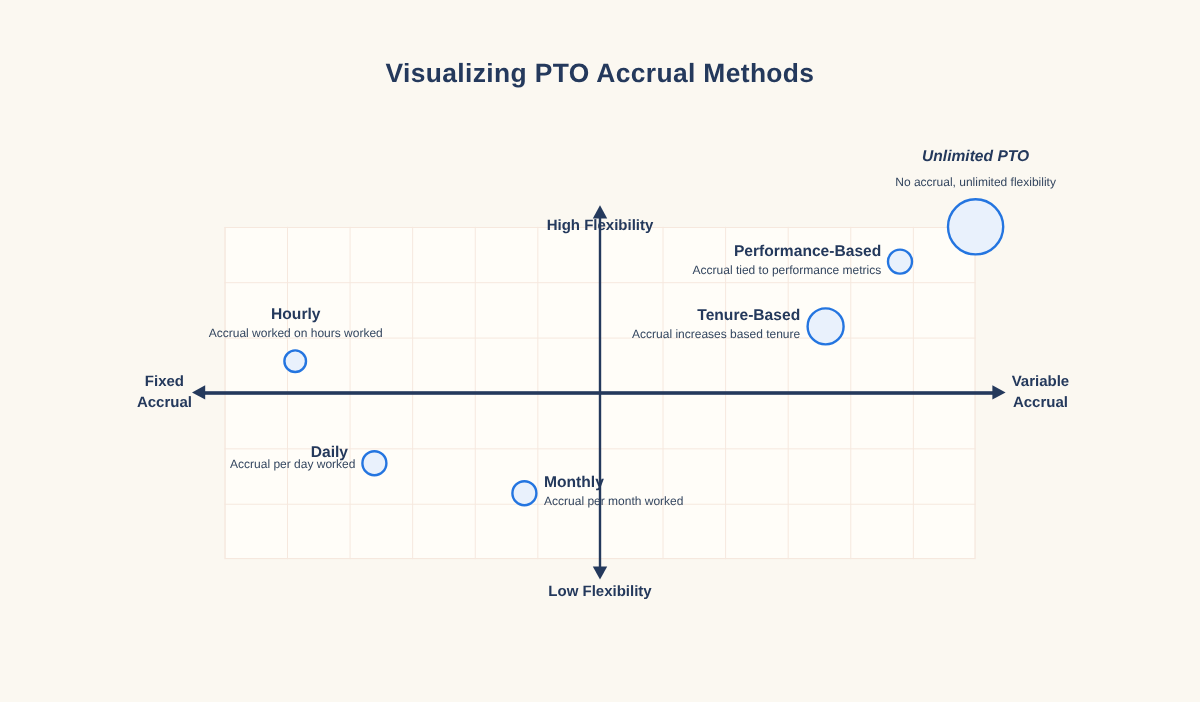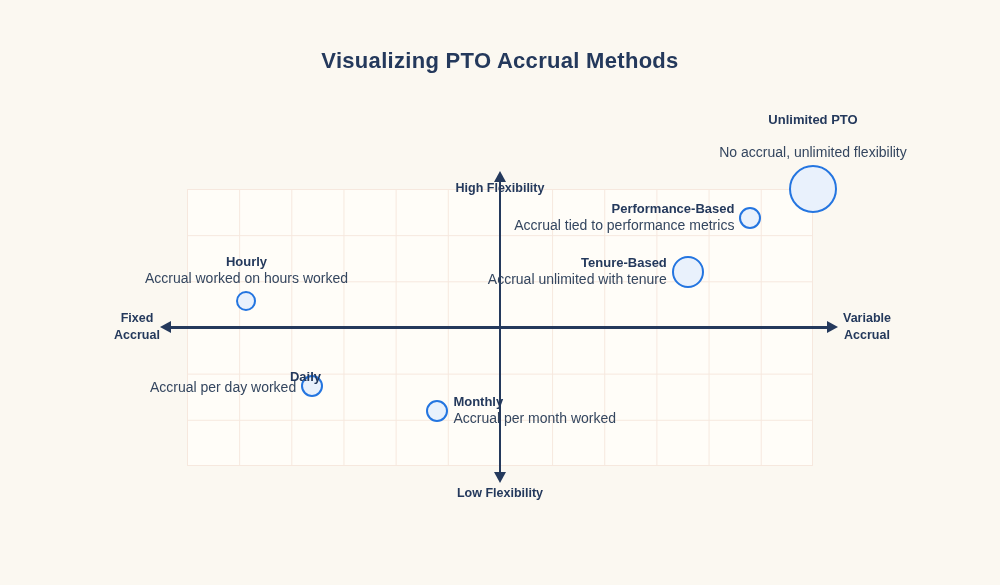--- a/index.html
+++ b/index.html
@@ -82,21 +82,21 @@
     position: absolute;
     font-size: 13px;
     font-weight: 700;
     color: #24395C;
     white-space: nowrap;
     line-height: 17px;
     z-index: 4;
   }
   .pt-desc {
     position: absolute;
-    font-size: 14px;
+    font-size: 10px;
     font-weight: 400;
     color: #34465F;
     white-space: nowrap;
     line-height: 17px;
     z-index: 4;
   }
 </style>
 </head>
 <body>
 
@@ -121,28 +121,28 @@
   <div class="axis-label axis-label-right">
     <div>Variable</div>
     <div>Accrual</div>
   </div>
 
   <div id="points-layer">
       <div class="pt-circle" style="left: 236.47px; top: 291.185px; width: 20px; height: 20px;"></div>
       <div class="pt-name" style="left: 246.47px; top: 252.685px; transform: translateX(-50%);">Hourly</div>
       <div class="pt-desc" style="left: 246.47px; top: 269.685px; transform: translateX(-50%);">Accrual worked on hours worked</div>
       <div class="pt-circle" style="left: 301.2px; top: 374.67px; width: 22px; height: 22px;"></div>
-      <div class="pt-name" style="right: 679px; top: 367.67px; text-align: left;">Daily</div>
+      <div class="pt-name" style="right: 710px; top: 367.67px; text-align: left;">Daily</div>
       <div class="pt-desc" style="right: 703.8px; top: 379px; text-align: center;">Accrual per day worked</div>
       <div class="pt-circle" style="left: 426.4px; top: 399.6px; width: 22px; height: 22px;"></div>
       <div class="pt-name" style="left: 453.4px; top: 392.6px;">Monthly</div>
       <div class="pt-desc" style="left: 453.4px; top: 409.6px;">Accrual per month worked</div>
       <div class="pt-circle" style="left: 671.8px; top: 256.1px; width: 32px; height: 32px;"></div>
       <div class="pt-name" style="right: 333.2px; top: 254.1px; text-align: right;">Tenure-Based</div>
-      <div class="pt-desc" style="right: 333.2px; top: 271.1px; text-align: right;">Accrual unlimited with tenure</div>
+      <div class="pt-desc" style="right: 333.2px; top: 271.1px; text-align: right;">Accrual increases based tenure</div>
       <div class="pt-circle" style="left: 739.4px; top: 207.085px; width: 22px; height: 22px;"></div>
       <div class="pt-name" style="right: 265.6px; top: 200.085px; text-align: right; padding-left: 11px;">Performance-Based</div>
       <div class="pt-desc" style="right: 265.6px; top: 217.085px; text-align: right;">Accrual tied to performance metrics</div>
       <div class="pt-circle" style="left: 789px; top: 165px; width: 48px; height: 48px;"></div>
-      <div class="pt-name" style="left: 813px; top: 111px; transform: translateX(-50%);">Unlimited PTO</div>
+      <div class="pt-name" style="left: 813px; top: 121px; transform: translateX(-50%); font-style: italic;">Unlimited PTO</div>
       <div class="pt-desc" style="left: 813px; top: 143.5px; transform: translateX(-50%);">No accrual, unlimited flexibility</div>
     </div>
 </div>
 
 </body></html>

